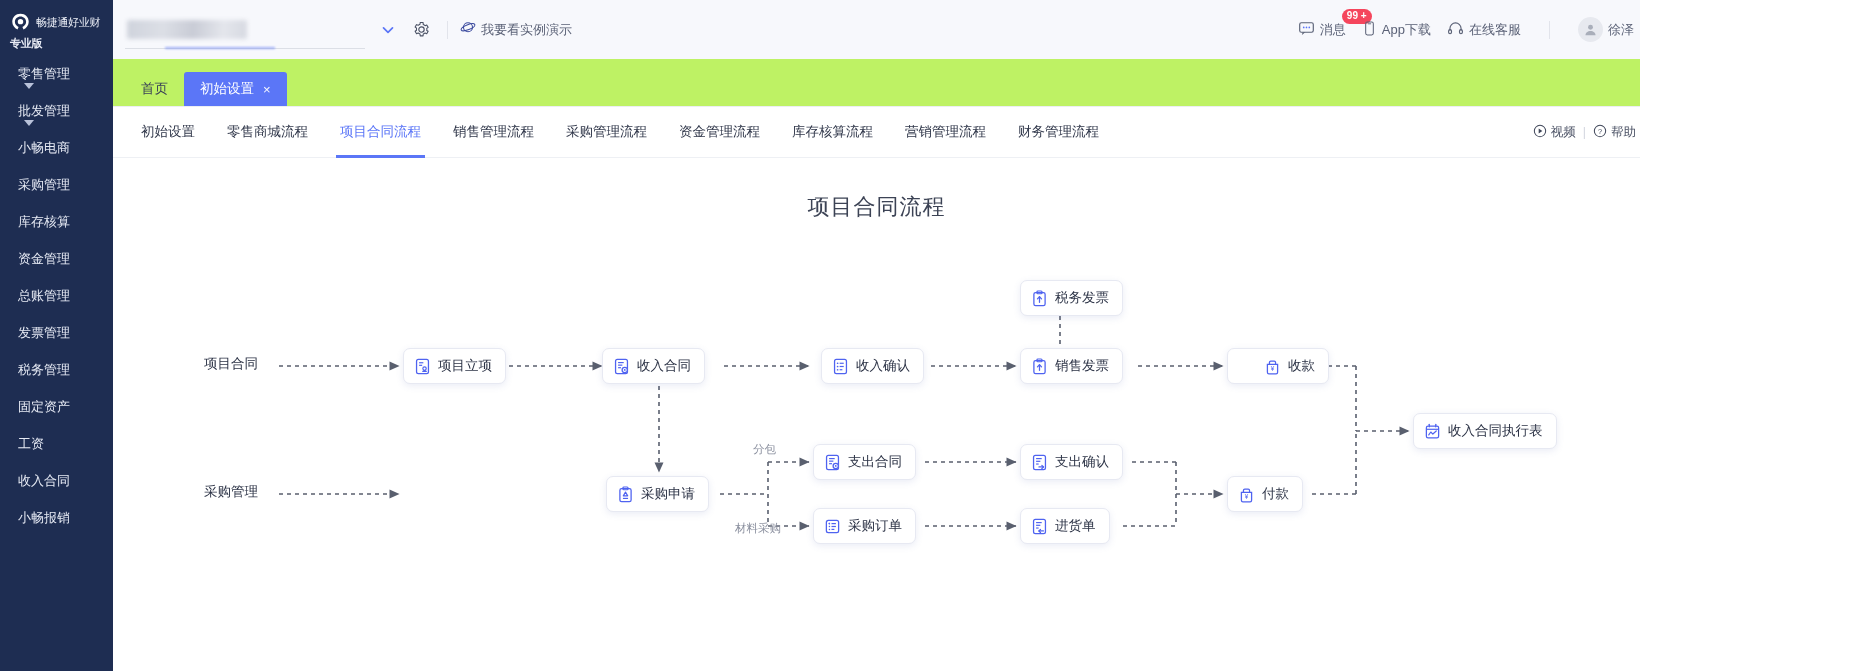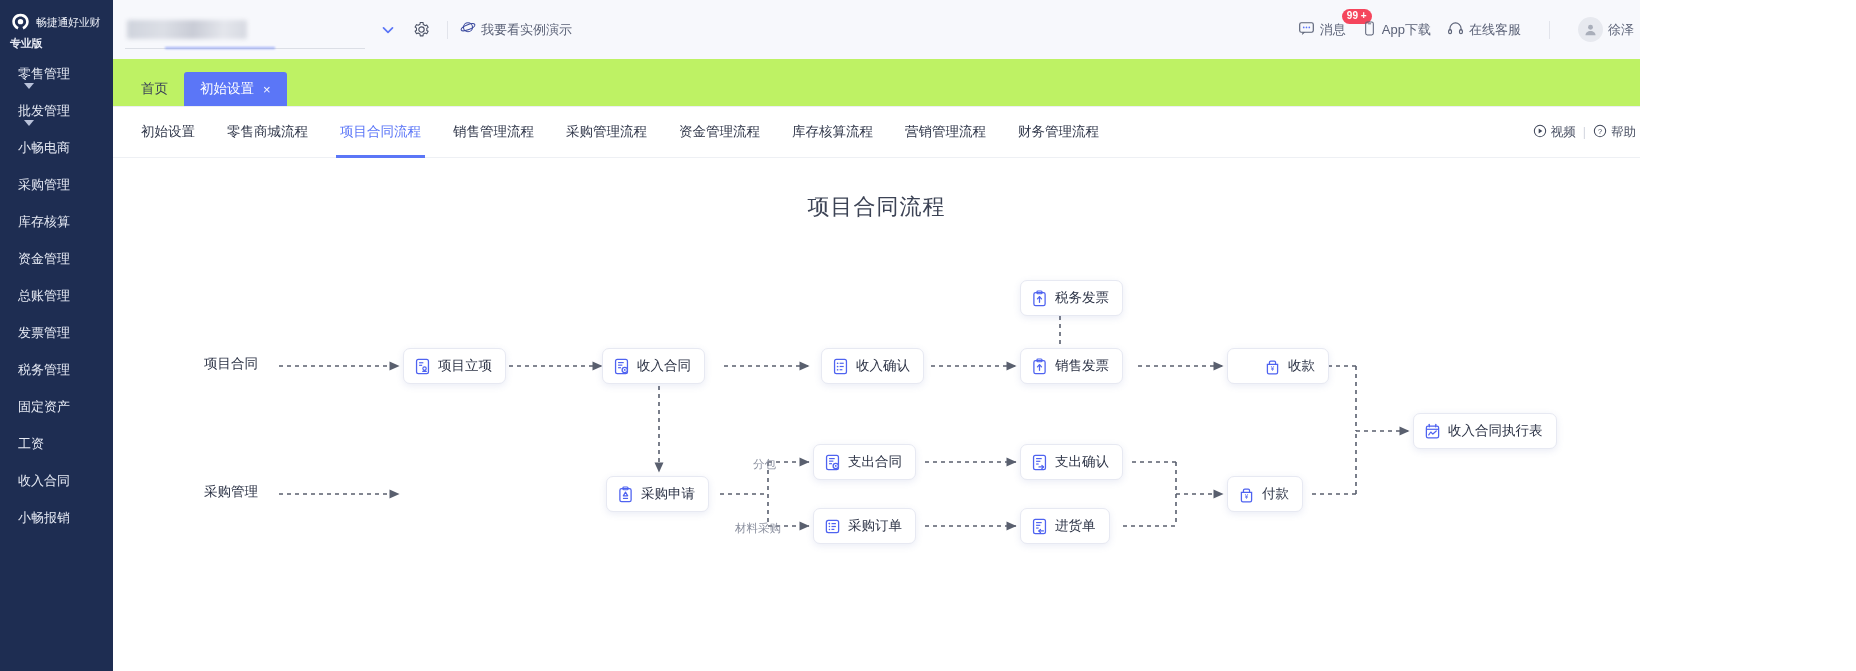--- a/index.html
+++ b/index.html
@@ -571,18 +571,18 @@
               </svg>
             </span>
             <span>付款</span>
           </div>
         </div>
       <div id="rowlabels">
           <div class="rowlabel" style="left: 91px; top: 197px;">项目合同</div>
           <div class="rowlabel" style="left: 91px; top: 325px;">采购管理</div>
         </div>
       <div id="edgelabels">
-          <div class="edgelabel" style="left: 640px; top: 299px;">分包</div>
+          <div class="edgelabel" style="left: 640px; top: 284px;">分包</div>
           <div class="edgelabel" style="left: 622px; top: 363px;">材料采购</div>
         </div>
     </div>
   </main>
 </div>
 
 </body></html>

